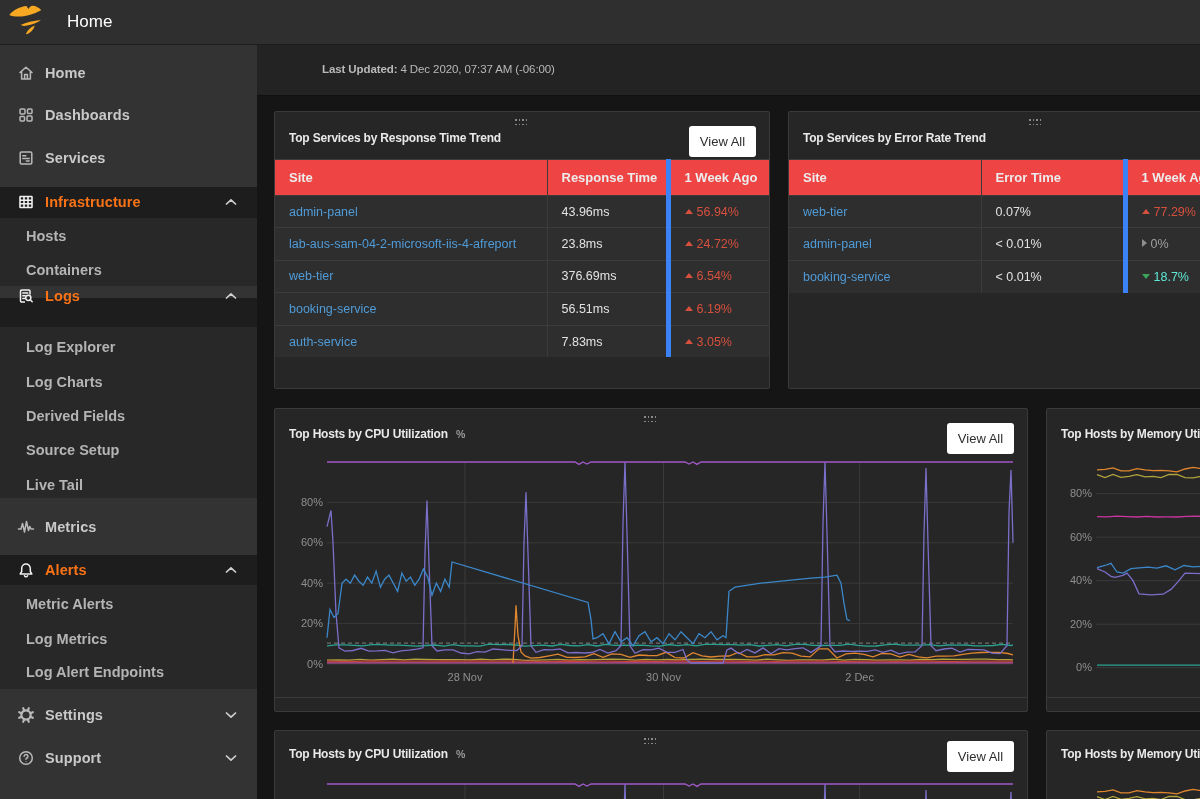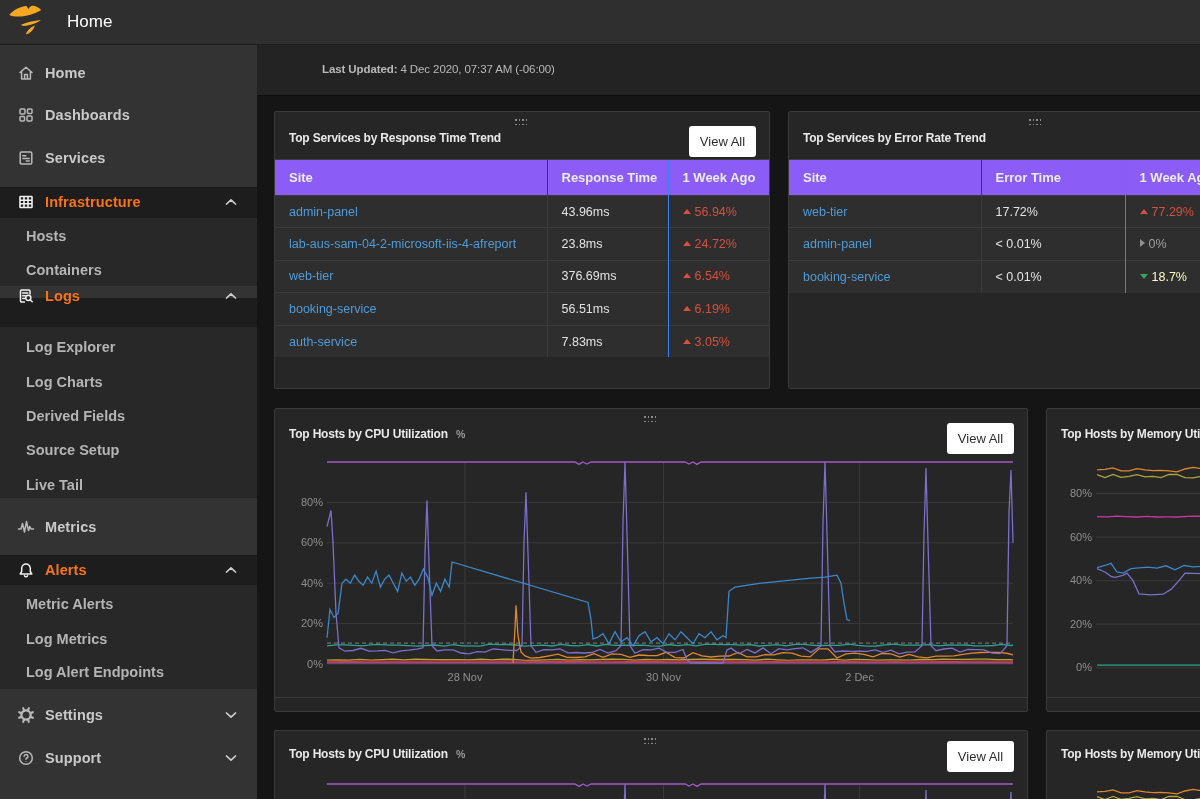--- a/index.html
+++ b/index.html
@@ -28,35 +28,35 @@
 .card-t { position:absolute; left:14px; top:19px; font-size:12px; letter-spacing:-0.2px; font-weight:700; color:#e9e9e9; }
 .card-t2 { position:absolute; left:14px; top:18px; font-size:12px; letter-spacing:-0.2px; font-weight:700; color:#e9e9e9; white-space:nowrap; }
 .unit { font-size:10.5px; color:#9a9a9a; margin-left:5px; letter-spacing:0; }
 .btn { position:absolute; right:13px; top:14px; width:67px; height:31px; background:#fff; border-radius:3px;
   color:#2e2e2e; font-size:13px; display:flex; align-items:center; justify-content:center; }
 .dots { position:absolute; left:50%; top:7px; transform:translateX(-50%); width:14px; height:7px;
   display:flex; flex-wrap:wrap; gap:2px; z-index:5; }
 .dots span { width:1.6px; height:1.6px; background:#8a8a8a; }
 .tbl { position:absolute; left:0; top:47px; width:100%; border-collapse:collapse; }
 .tbl td { border-top:1px solid #3b3b3b; padding:0 0 0 14px; font-size:12.5px; color:#e2e2e2; }
-.tbl .th td { height:36px; font-size:13px; font-weight:700; color:#ececec; background:#8b5cf6; }
+.tbl .th td { height:36px; font-size:13px; font-weight:700; color:#ececec; background:#ef4444; }
 .tbl tr td { height:32.4px; }
 .tbl tr:not(.th) td { background:#2e2e2e; }
 .tbl .c1 { width:var(--c1); }
 .tbl .c2 { width:var(--c2); border-left:1px solid #3b3b3b; }
-.tbl .c3 { border-left:1px solid #3b82f6; }
+.tbl .c3 { border-left:5px solid #3b82f6; }
 .tbl a { color:#4f9bd8; }
 .arr-up { display:inline-block; width:0; height:0; border-left:4px solid transparent; border-right:4px solid transparent;
   border-bottom:5px solid #d6503e; margin-right:4px; vertical-align:2px; }
 .arr-dn { display:inline-block; width:0; height:0; border-left:4px solid transparent; border-right:4px solid transparent;
   border-top:5px solid #3da45c; margin-right:4px; vertical-align:2px; }
 .arr-rt { display:inline-block; width:0; height:0; border-top:4px solid transparent; border-bottom:4px solid transparent;
   border-left:5px solid #8f8f8f; margin-right:4px; vertical-align:1px; }
 .pct-red { color:#d6503e; }
-.pct-grn { color:#fef9c3; }
+.pct-grn { color:#5eead4; }
 .pct-gry { color:#9f9f9f; }
 .chart { position:absolute; left:0; top:0; }
 .gl { stroke:#3a3a3a; stroke-width:1; }
 .ln { fill:none; stroke-width:1.3; }
 .al { font-family:"Liberation Sans",sans-serif; font-size:11px; fill:#8f8f8f; }
 .card-f { position:absolute; left:0; bottom:0; width:100%; height:14px; border-top:1px solid #3a3a3a; }
 .bc .btn { top:10px; }
 .bc .card-t2 { top:16px; }
 a { text-decoration:none; }
 </style></head>
@@ -287,21 +287,21 @@
     </div>
 <table class="tbl" style="--c1:192px;--c2:144px">
 <tbody>
         <tr class="th">
           <td class="c1">Site</td>
           <td class="c2">Error Time</td>
           <td class="c3">1 Week Ago</td>
         </tr>
 <tr>
           <td class="c1"><a>web-tier</a></td>
-          <td class="c2">17.72%</td>
+          <td class="c2">0.07%</td>
           <td class="c3"><span class="arr-up"></span><span class="pct-red">77.29%</span></td>
         </tr>
         <tr>
           <td class="c1"><a>admin-panel</a></td>
           <td class="c2">&lt; 0.01%</td>
           <td class="c3"><span class="arr-rt"></span><span class="pct-gry">0%</span></td>
         </tr>
         <tr>
           <td class="c1"><a>booking-service</a></td>
           <td class="c2">&lt; 0.01%</td>

